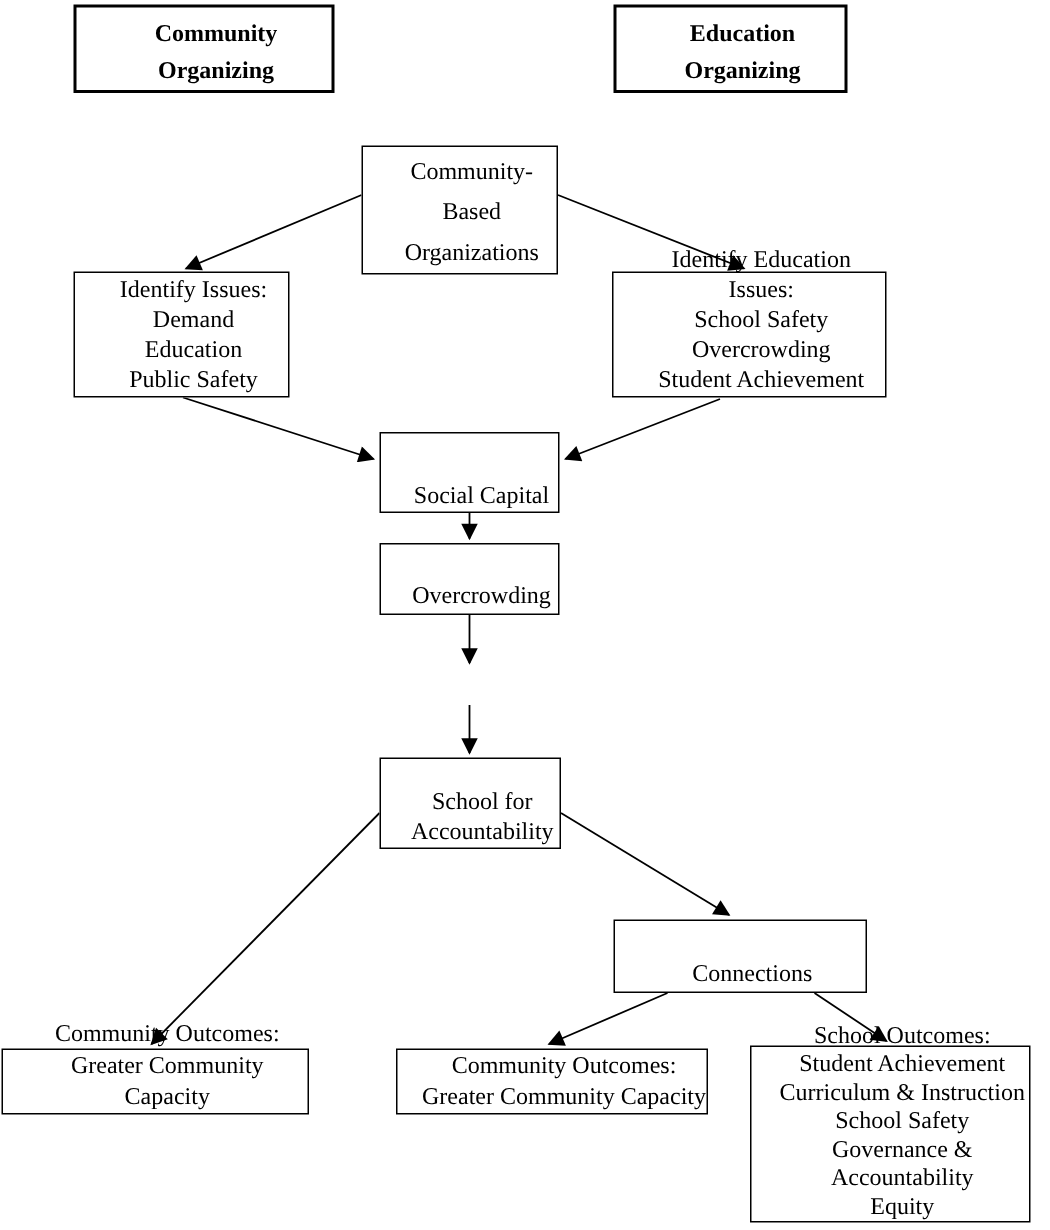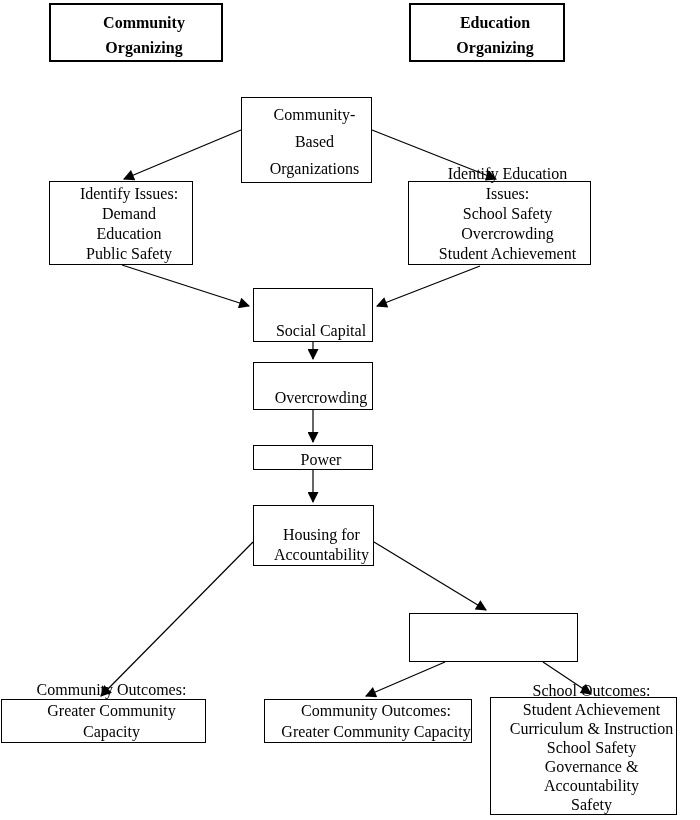--- a/index.html
+++ b/index.html
@@ -106,44 +106,42 @@
   </div>
 
   <div class="box" style="left:253px; top:288px; width:120px; height:54px; line-height:20px;">
     <div class="ln">Social Capital</div>
   </div>
 
   <div class="box" style="left:253px; top:362px; width:120px; height:48px; line-height:22px;">
     <div class="ln">Overcrowding</div>
   </div>
 
-  <div class="box" style="left:253px; top:445px; width:120px; height:25px; line-height:19px;">
-    <div class="ln">Power</div>
-  </div>
 
   <div class="box" style="left:253px; top:505px; width:121px; height:61px; line-height:20px;">
-    <div class="ln">Housing for</div>
+    <div class="ln">School for</div>
     <div class="ln">Accountability</div>
   </div>
 
   <div class="box" style="left:409px; top:613px; width:169px; height:49px; line-height:22px;">
+    <div class="ln">Connections</div>
   </div>
 
   <div class="box" style="left:1px; top:699px; width:205px; height:44px; line-height:21px;">
     <div class="ln"><span class="u">Community Outcomes</span><span>:</span></div>
     <div class="ln">Greater Community Capacity</div>
   </div>
 
   <div class="box" style="left:264px; top:699px; width:208px; height:44px; line-height:21px;">
     <div class="ln"><span class="u">Community Outcomes</span><span>:</span></div>
     <div class="ln">Greater Community Capacity</div>
   </div>
 
-  <div class="box" style="left:490px; top:697px; width:187px; height:118px; line-height:19px;">
+  <div class="box" style="left:500px; top:697px; width:187px; height:118px; line-height:19px;">
     <div class="ln"><span class="u">School Outcomes</span><span>:</span></div>
     <div class="ln">Student Achievement</div>
     <div class="ln">Curriculum &amp; Instruction</div>
     <div class="ln">School Safety</div>
     <div class="ln">Governance &amp; Accountability</div>
-    <div class="ln">Safety</div>
+    <div class="ln">Equity</div>
   </div>
 
 </div>
 
 </body></html>

